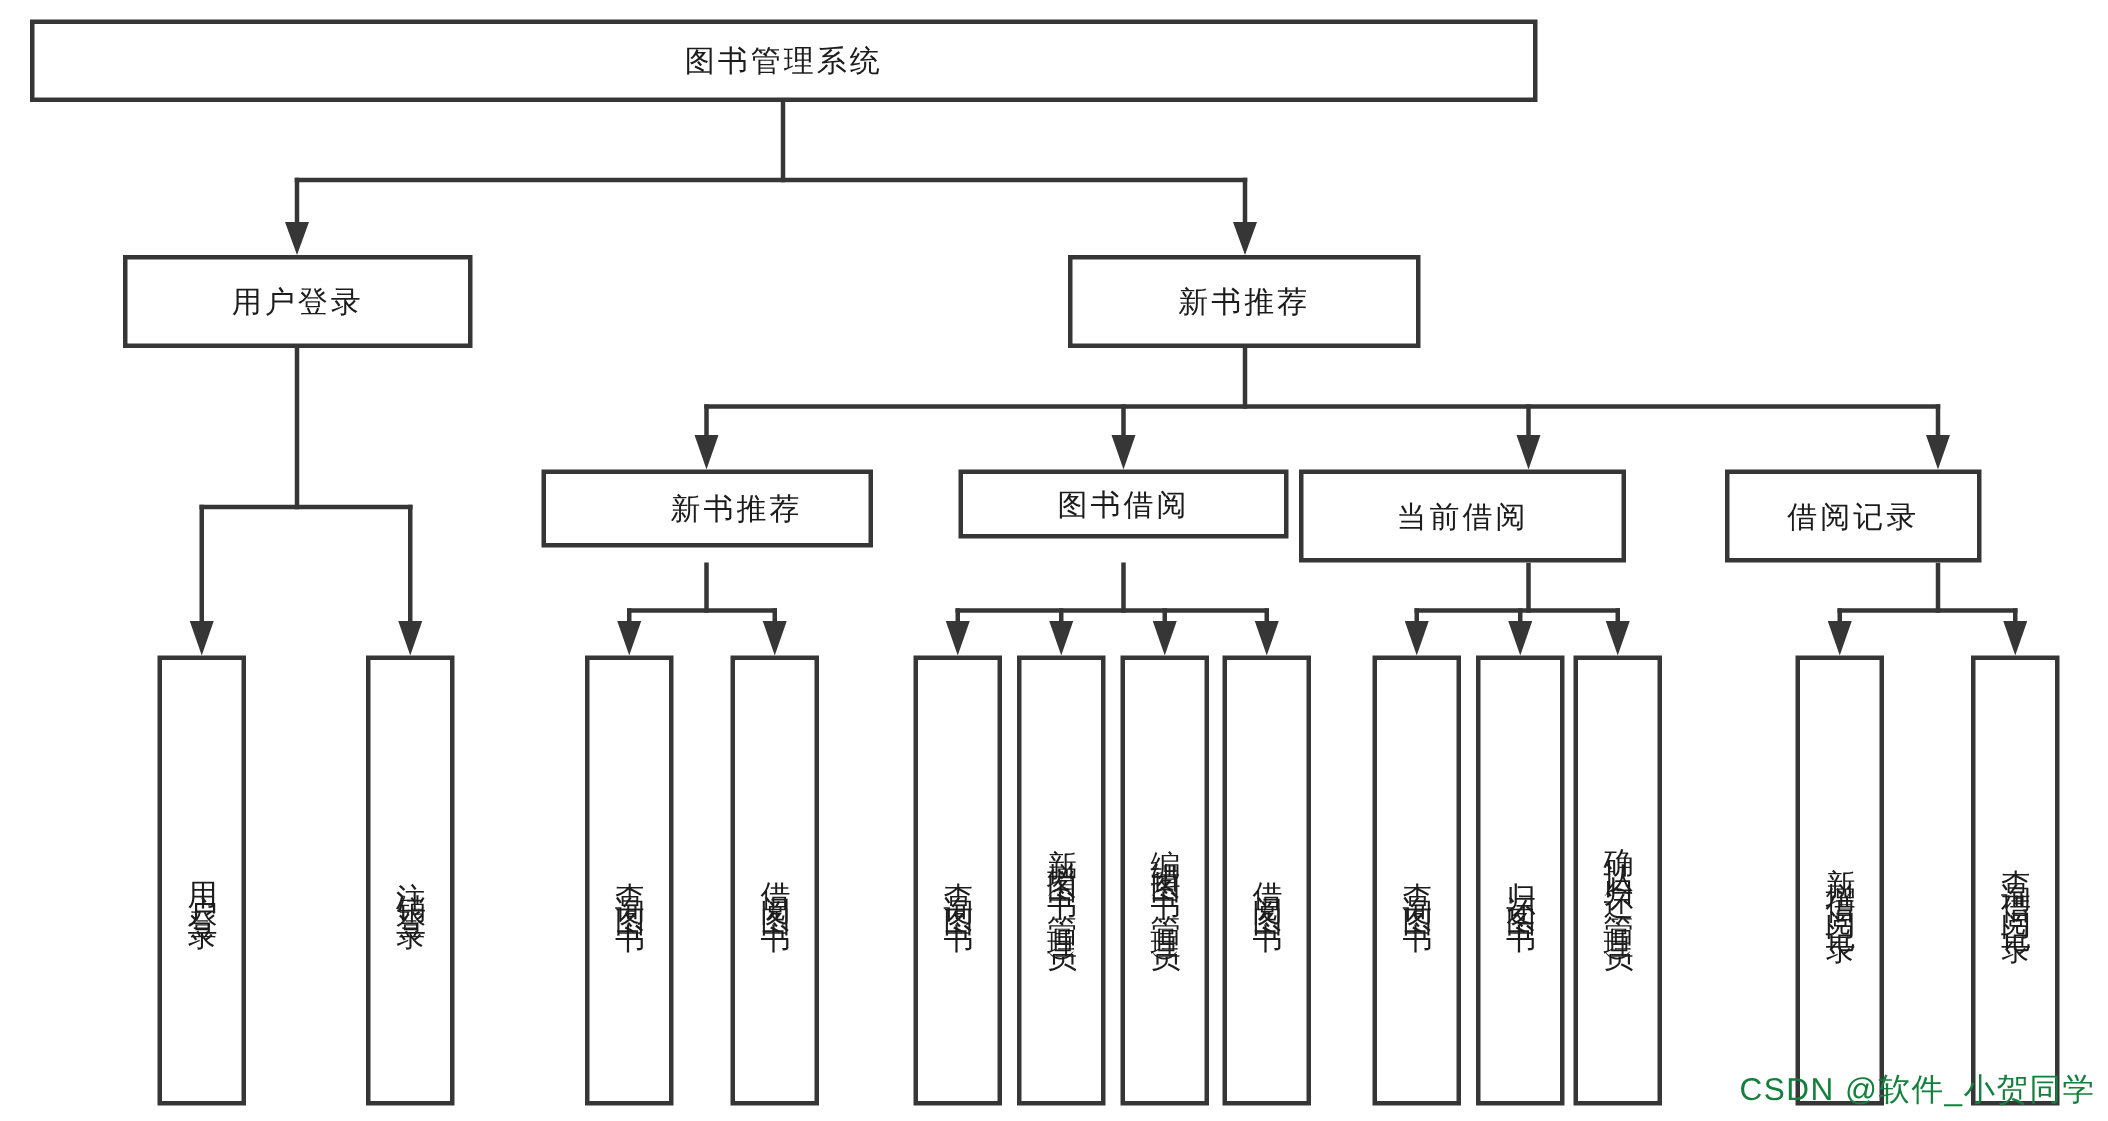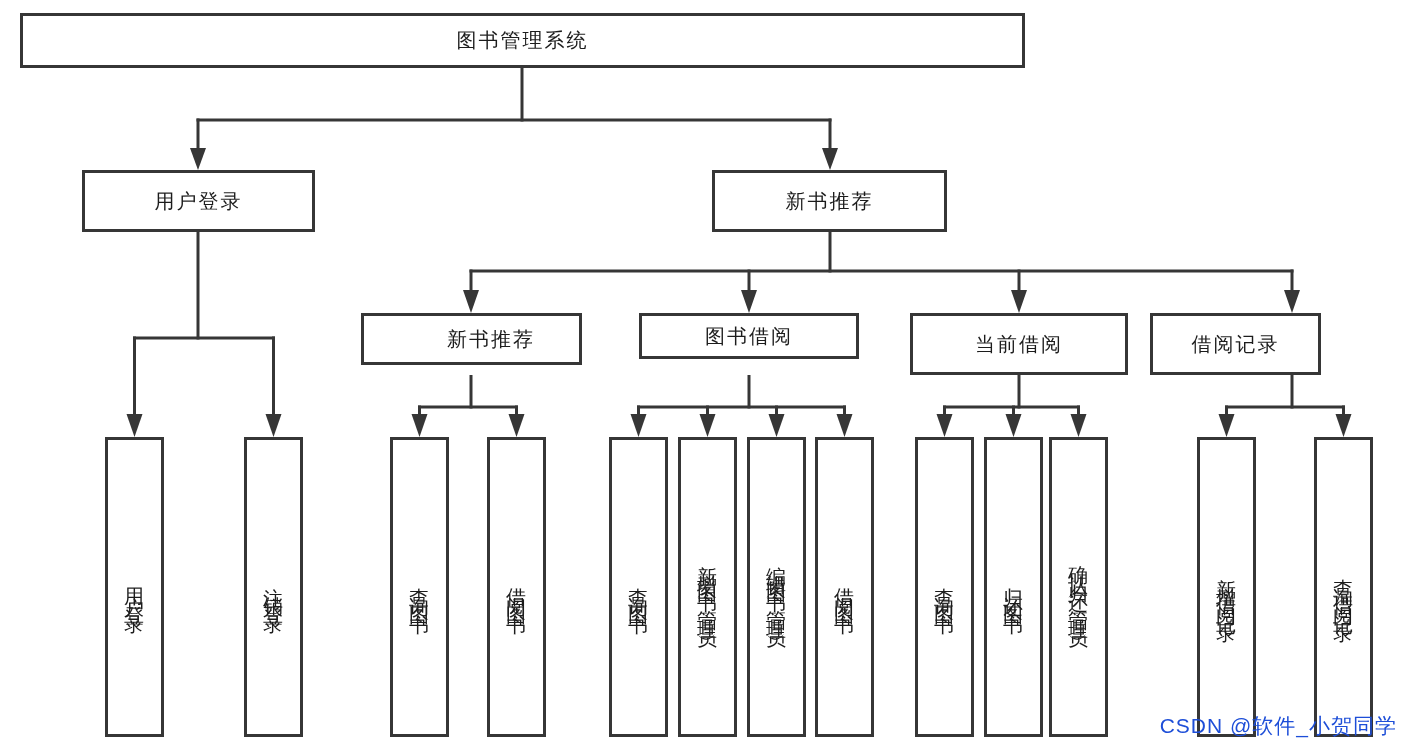--- a/index.html
+++ b/index.html
@@ -42,21 +42,21 @@
     font-size: 20px;
     line-height: 1;
     padding-top: 6px;
   }
   
   .n-root     { left: 20px;   top: 13px;  width: 1005px; height: 55px; }
   .n-login    { left: 82px;   top: 170px; width: 233px;  height: 62px; }
   .n-mgmt     { left: 712px;  top: 170px; width: 235px;  height: 62px; }
   .n-newbook  { left: 361px;  top: 313px; width: 221px;  height: 52px; padding-left: 39px; }
   .n-borrow   { left: 639px;  top: 313px; width: 220px;  height: 46px; }
-  .n-current  { left: 910px;  top: 313px; width: 218px;  height: 62px; }
+  .n-current  { left: 866px;  top: 313px; width: 218px;  height: 62px; }
   .n-records  { left: 1150px; top: 313px; width: 171px;  height: 62px; }
   
   .leaf { top: 437px; width: 59px; height: 300px; }
   .l-1  { left: 105px; }
   .l-2  { left: 244px; }
   .l-3  { left: 390px; }
   .l-4  { left: 487px; }
   .l-5  { left: 609px; }
   .l-6  { left: 678px; }
   .l-7  { left: 747px; }
@@ -64,21 +64,21 @@
   .l-9  { left: 915px; }
   .l-10 { left: 984px; }
   .l-11 { left: 1049px; }
   .l-12 { left: 1197px; }
   .l-13 { left: 1314px; }
   #watermark {
     position: absolute;
     right: 8px;
     bottom: 7px;
     font-size: 21px;
-    color: #1d4ed8;
+    color: #15803d;
     z-index: 3;
     letter-spacing: 1px;
   }
 </style>
 </head>
 <body>
 
 <div id="canvas">
 
   <svg id="connectors" viewBox="0 0 1405 747" xmlns="http://www.w3.org/2000/svg">

